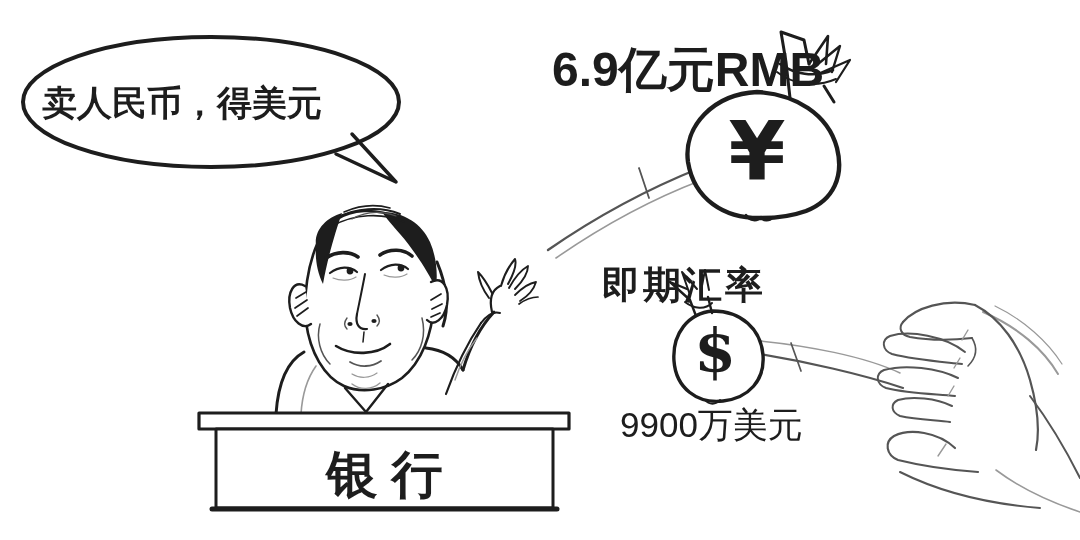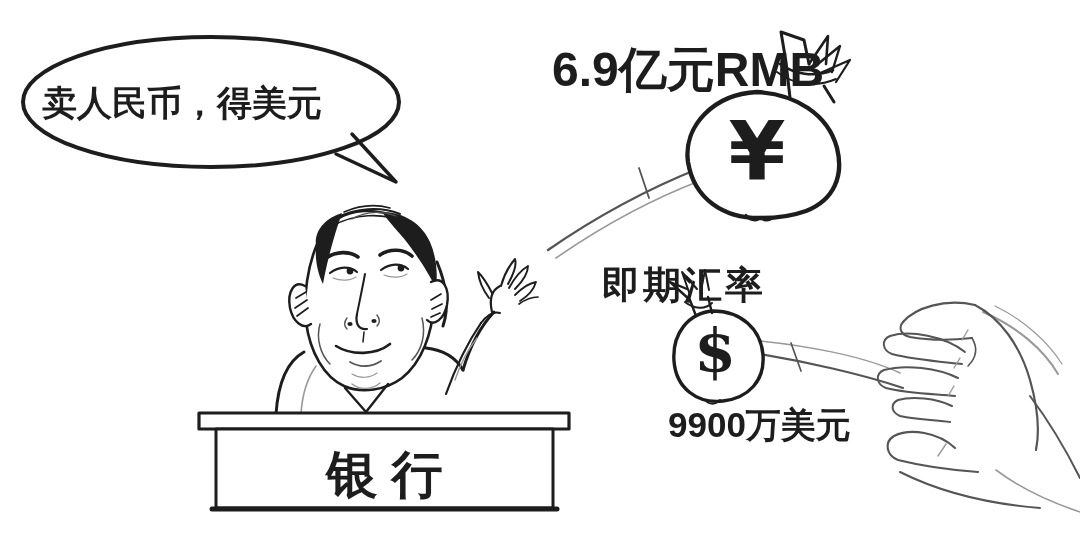--- a/index.html
+++ b/index.html
@@ -13,21 +13,21 @@
   .stage svg{position:absolute;left:0;top:0;}
   .ink{stroke:var(--ink);fill:none;stroke-linecap:round;stroke-linejoin:round;}
   .soft{stroke:var(--soft);fill:none;stroke-linecap:round;stroke-linejoin:round;}
   .sk{stroke:var(--sketch);fill:none;stroke-linecap:round;stroke-linejoin:round;}
   .paper{fill:var(--bg);}
   .solid{fill:var(--ink);stroke:none;}
   .txt{position:absolute;color:var(--ink);white-space:nowrap;}
   .bubble-text{left:42px;top:80px;width:346px;text-align:left;font-size:35px;font-weight:700;}
   .rmb-label{left:552px;top:38px;font-size:48px;font-weight:700;}
   .rate-label{left:602px;top:224px;font-size:38px;font-weight:700;letter-spacing:3px;margin-top:36px;}
-  .usd-label{left:620px;top:402px;font-size:35px;font-weight:700;margin-left:48px;}
+  .usd-label{left:620px;top:402px;font-size:35px;font-weight:400;}
   .bank-label{left:216px;top:441px;width:337px;text-align:center;font-size:51px;font-weight:800;letter-spacing:14px;text-indent:14px;}
   .yuan-symbol{left:705px;top:104px;width:104px;text-align:center;font-size:82px;font-weight:700;font-family:"DejaVu Sans",sans-serif;}
   .dollar-symbol{left:688px;top:316px;width:54px;text-align:center;font-size:60px;font-weight:700;font-family:"DejaVu Serif",serif;}
 </style>
 </head>
 <body>
 
 <div class="stage">
 
   <svg width="1080" height="540" viewBox="0 0 1080 540">

